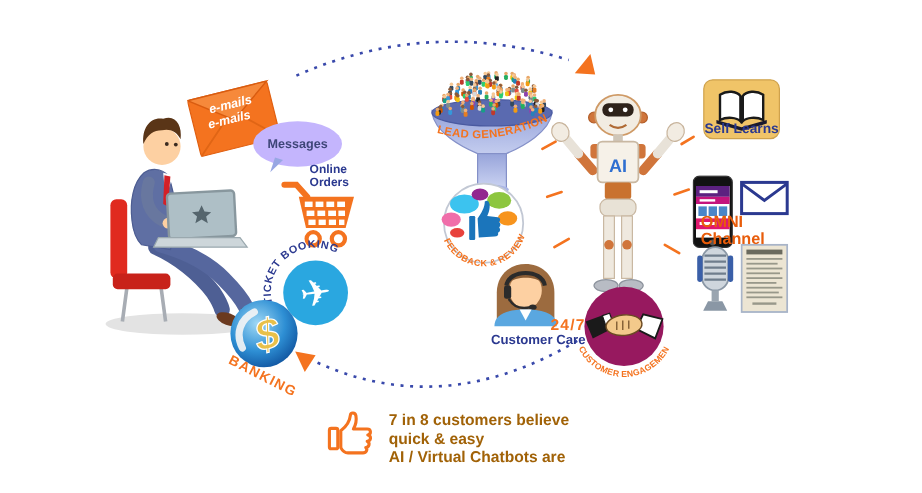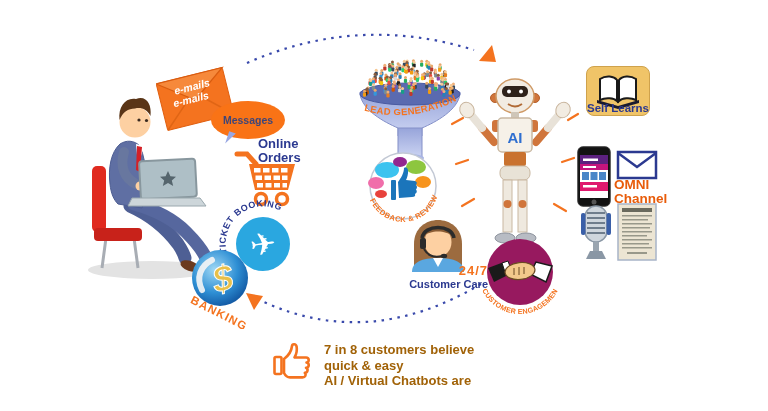--- a/index.html
+++ b/index.html
@@ -1,28 +1,28 @@
 <!DOCTYPE html>
 <html><head>
 <meta charset="utf-8">
 <style>
   html,body{margin:0;padding:0;background:#fff;}
   .canvas{position:relative;width:768px;height:411px;background:#fff;overflow:hidden;
           font-family:"Liberation Sans",sans-serif;}
   .abs{position:absolute;}
   svg text{font-family:"Liberation Sans",sans-serif;}
   
-  .bubble{width:74px;height:38px;background:#f97316;border-radius:50% / 50%;
+  .bubble{width:74px;height:38px;background:#c4b5fd;border-radius:50% / 50%;
           display:flex;align-items:center;justify-content:center;
           color:#3e4678;font-size:10.5px;font-weight:600;}
   .bubble-tail{position:absolute;left:16px;top:31px;width:0;height:0;
           border-left:7px solid #98a7e3;border-bottom:13px solid transparent;
           transform:rotate(18deg);}
   
-  .oo-text{color:#2b3990;font-weight:bold;font-size:13px;line-height:1.08;}
+  .oo-text{color:#2b3990;font-weight:bold;font-size:10px;line-height:1.08;}
   
   .care-caption{width:96px;text-align:right;line-height:1.1;}
   .care-247{color:#f4731f;font-size:13px;font-weight:bold;letter-spacing:1px;}
   .care-cc{color:#2b3990;font-size:11px;font-weight:bold;}
   
   .book-card{width:62px;height:48px;background:#f0c468;border:1.5px solid #cfa24c;border-radius:8px;}
   .sl-label{width:84px;text-align:center;color:#2b3990;font-size:11.5px;font-weight:bold;}
   
   .omni-label{color:#e85c0a;font-size:13.5px;font-weight:bold;line-height:1.05;}
   
@@ -506,21 +506,21 @@
     <rect x="13.5" y="26" width="7" height="8" fill="#4a86c8"></rect>
     <rect x="22" y="26" width="7" height="8" fill="#4a86c8"></rect>
     <rect x="3" y="36" width="28" height="9" fill="#e0186e"></rect>
     <rect x="6" y="39" width="14" height="2.5" fill="#ffffff"></rect>
     <circle cx="17" cy="56" r="2.5" fill="#555"></circle>
   </svg>
   <svg class="abs" style="left:616px;top:150px" width="42" height="30" viewBox="0 0 42 30">
     <rect x="2" y="2" width="38" height="26" fill="#ffffff" stroke="#2b3990" stroke-width="2.5"></rect>
     <path d="M 2 3 L 21 17 L 40 3" stroke="#2b3990" stroke-width="2.5" fill="none"></path>
   </svg>
-  <div class="abs omni-label" style="left:614px;top:178px">
+  <div class="abs omni-label" style="left:584px;top:178px">
     <span style="display:block">OMNI</span>
     <span style="display:block">Channel</span>
   </div>
   <svg class="abs" style="left:578px;top:205px" width="36" height="56" viewBox="0 0 36 56">
     <rect x="7" y="1" width="22" height="36" rx="11" fill="#cfd6dd" stroke="#8a97a5" stroke-width="1.5"></rect>
     <path d="M 9 8 H 27 M 9 13 H 27 M 9 18 H 27 M 9 23 H 27 M 9 28 H 27" stroke="#6f7d8c" stroke-width="2"></path>
     <rect x="3" y="8" width="4.5" height="22" rx="2" fill="#3a5fa8"></rect>
     <rect x="28.5" y="8" width="4.5" height="22" rx="2" fill="#3a5fa8"></rect>
     <rect x="15" y="37" width="6" height="9" fill="#9aa5b0"></rect>
     <polygon points="8,54 28,54 24,46 12,46" fill="#8a97a5"></polygon>

